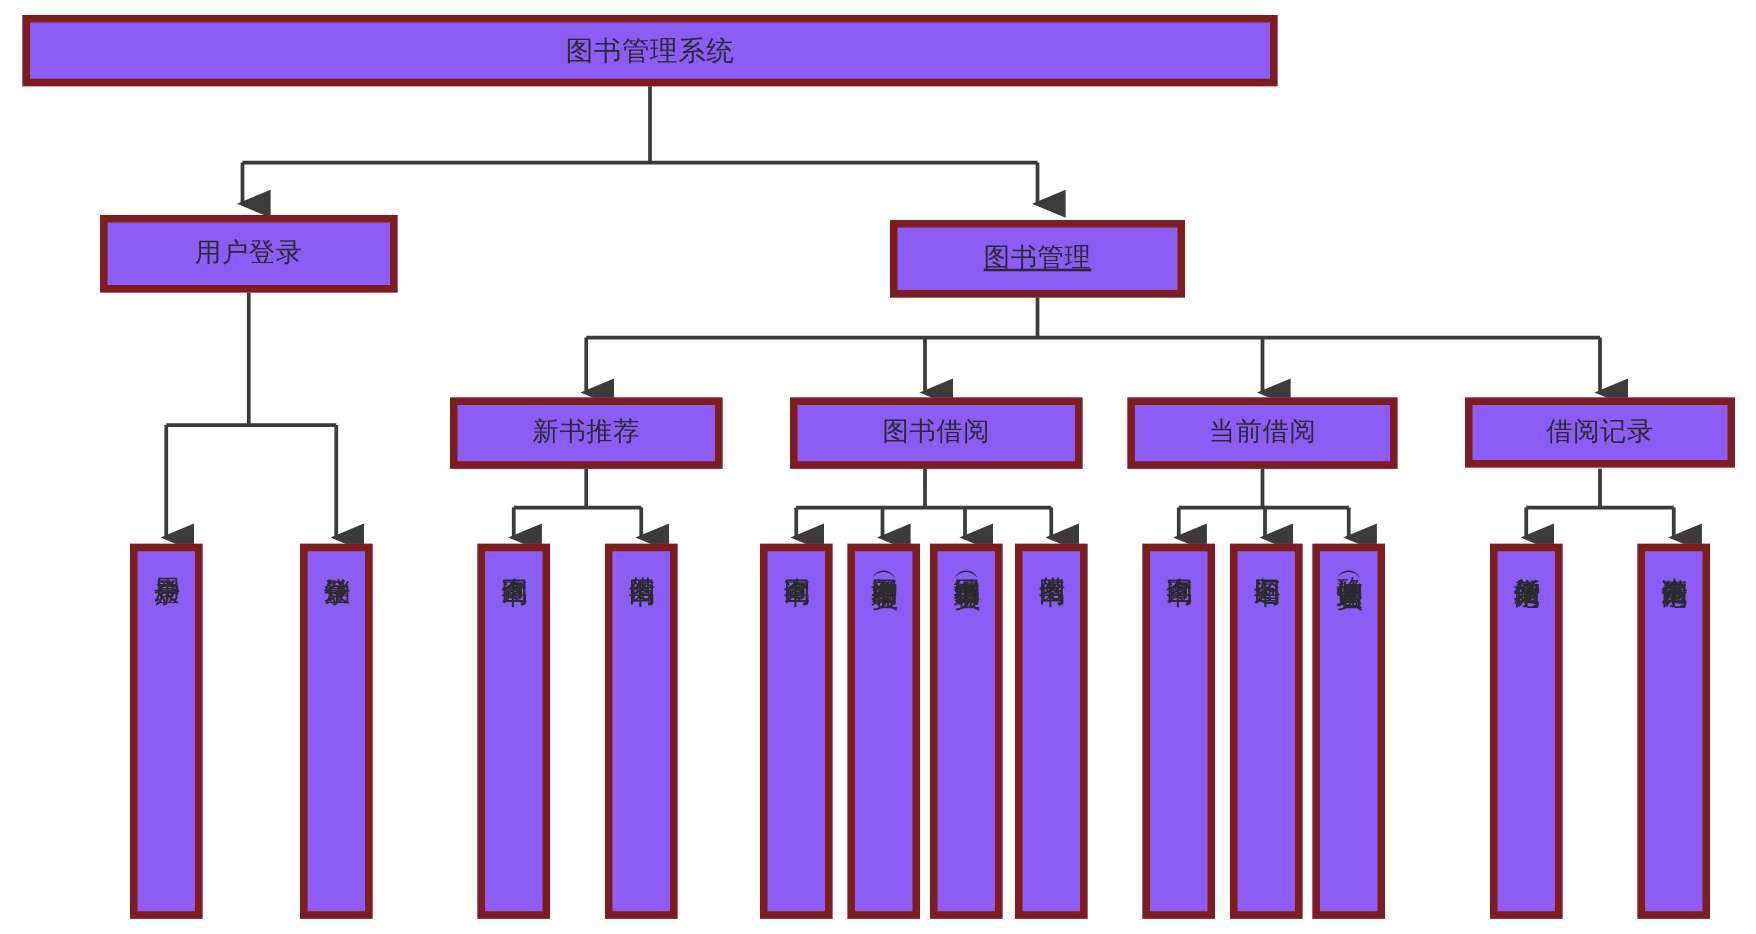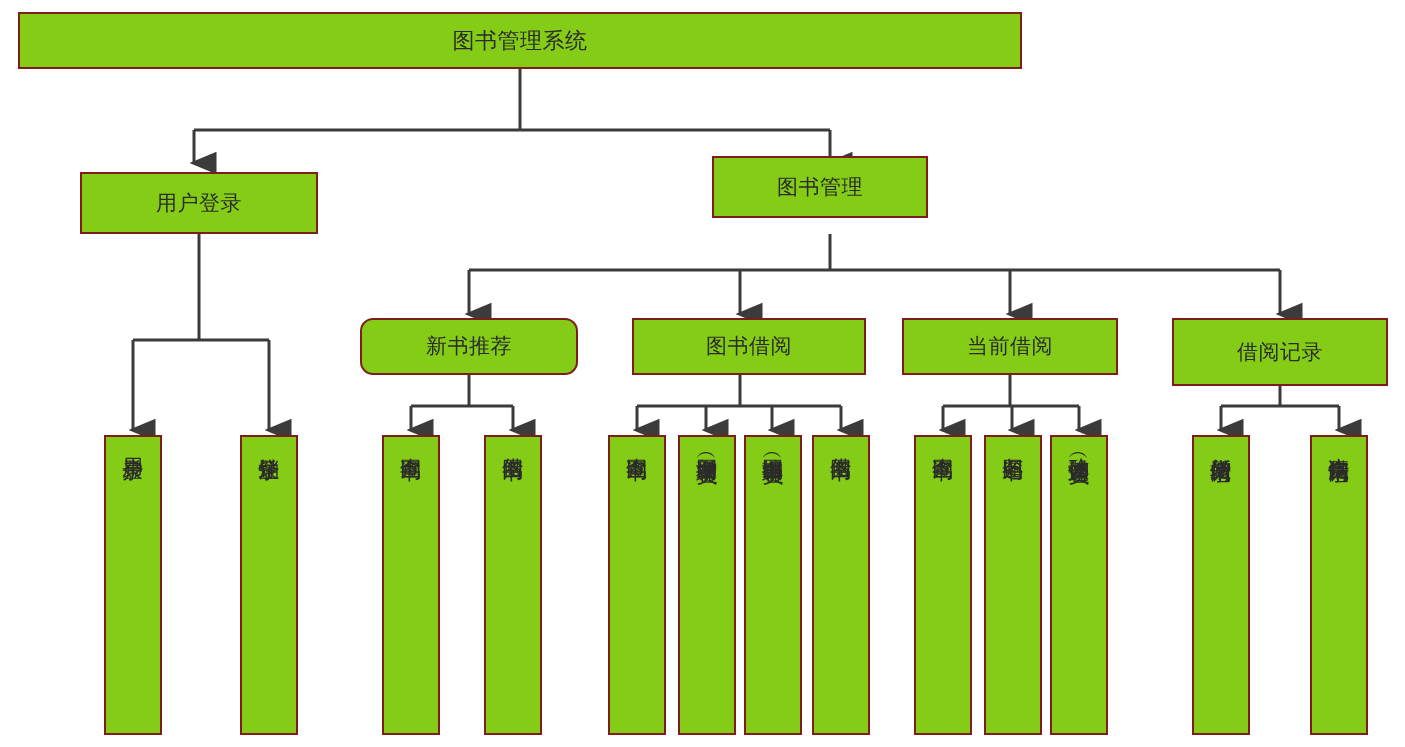--- a/index.html
+++ b/index.html
@@ -20,22 +20,22 @@
   #connectors {
     position: absolute;
     left: 0;
     top: 0;
     width: 1405px;
     height: 747px;
   }
   .node {
     position: absolute;
     box-sizing: border-box;
-    border: 2px solid #7f1d1d;
-    background: #84cc16;
+    border: 6px solid #7f1d1d;
+    background: #8b5cf6;
     display: flex;
     align-items: center;
     justify-content: center;
     color: #2b2b2b;
   }
   .node .label {
     display: block;
     text-align: center;
     line-height: 1.18;
     letter-spacing: 0.5px;
@@ -126,34 +126,34 @@
     </g>
   </svg>
 
   <div class="node root horiz" style="left:18px; top:12px; width:1004px; height:57px;">
     <span class="label">图书管理系统</span>
   </div>
 
   <div class="node horiz" style="left:80px; top:172px; width:238px; height:62px;">
     <span class="label">用户登录</span>
   </div>
-  <div class="node horiz" style="left:712px; top:156px; width:216px; height:62px;">
+  <div class="node horiz" style="left:712px; top:176px; width:236px; height:62px;text-decoration:underline;">
     <span class="label">图书管理</span>
   </div>
 
-  <div class="node horiz" style="left:360px; top:318px; width:218px; height:57px;border-radius:13px;">
+  <div class="node horiz" style="left:360px; top:318px; width:218px; height:57px;">
     <span class="label">新书推荐</span>
   </div>
   <div class="node horiz" style="left:632px; top:318px; width:234px; height:57px;">
     <span class="label">图书借阅</span>
   </div>
   <div class="node horiz" style="left:902px; top:318px; width:216px; height:57px;">
     <span class="label">当前借阅</span>
   </div>
-  <div class="node horiz" style="left:1172px; top:318px; width:216px; height:68px;">
+  <div class="node horiz" style="left:1172px; top:318px; width:216px; height:56px;">
     <span class="label">借阅记录</span>
   </div>
 
   <div class="node leaf" style="left:104px; top:435px; width:58px; height:300px;">
     <span class="label">用户登录</span>
   </div>
   <div class="node leaf" style="left:240px; top:435px; width:58px; height:300px;">
     <span class="label">注销登录</span>
   </div>
 

